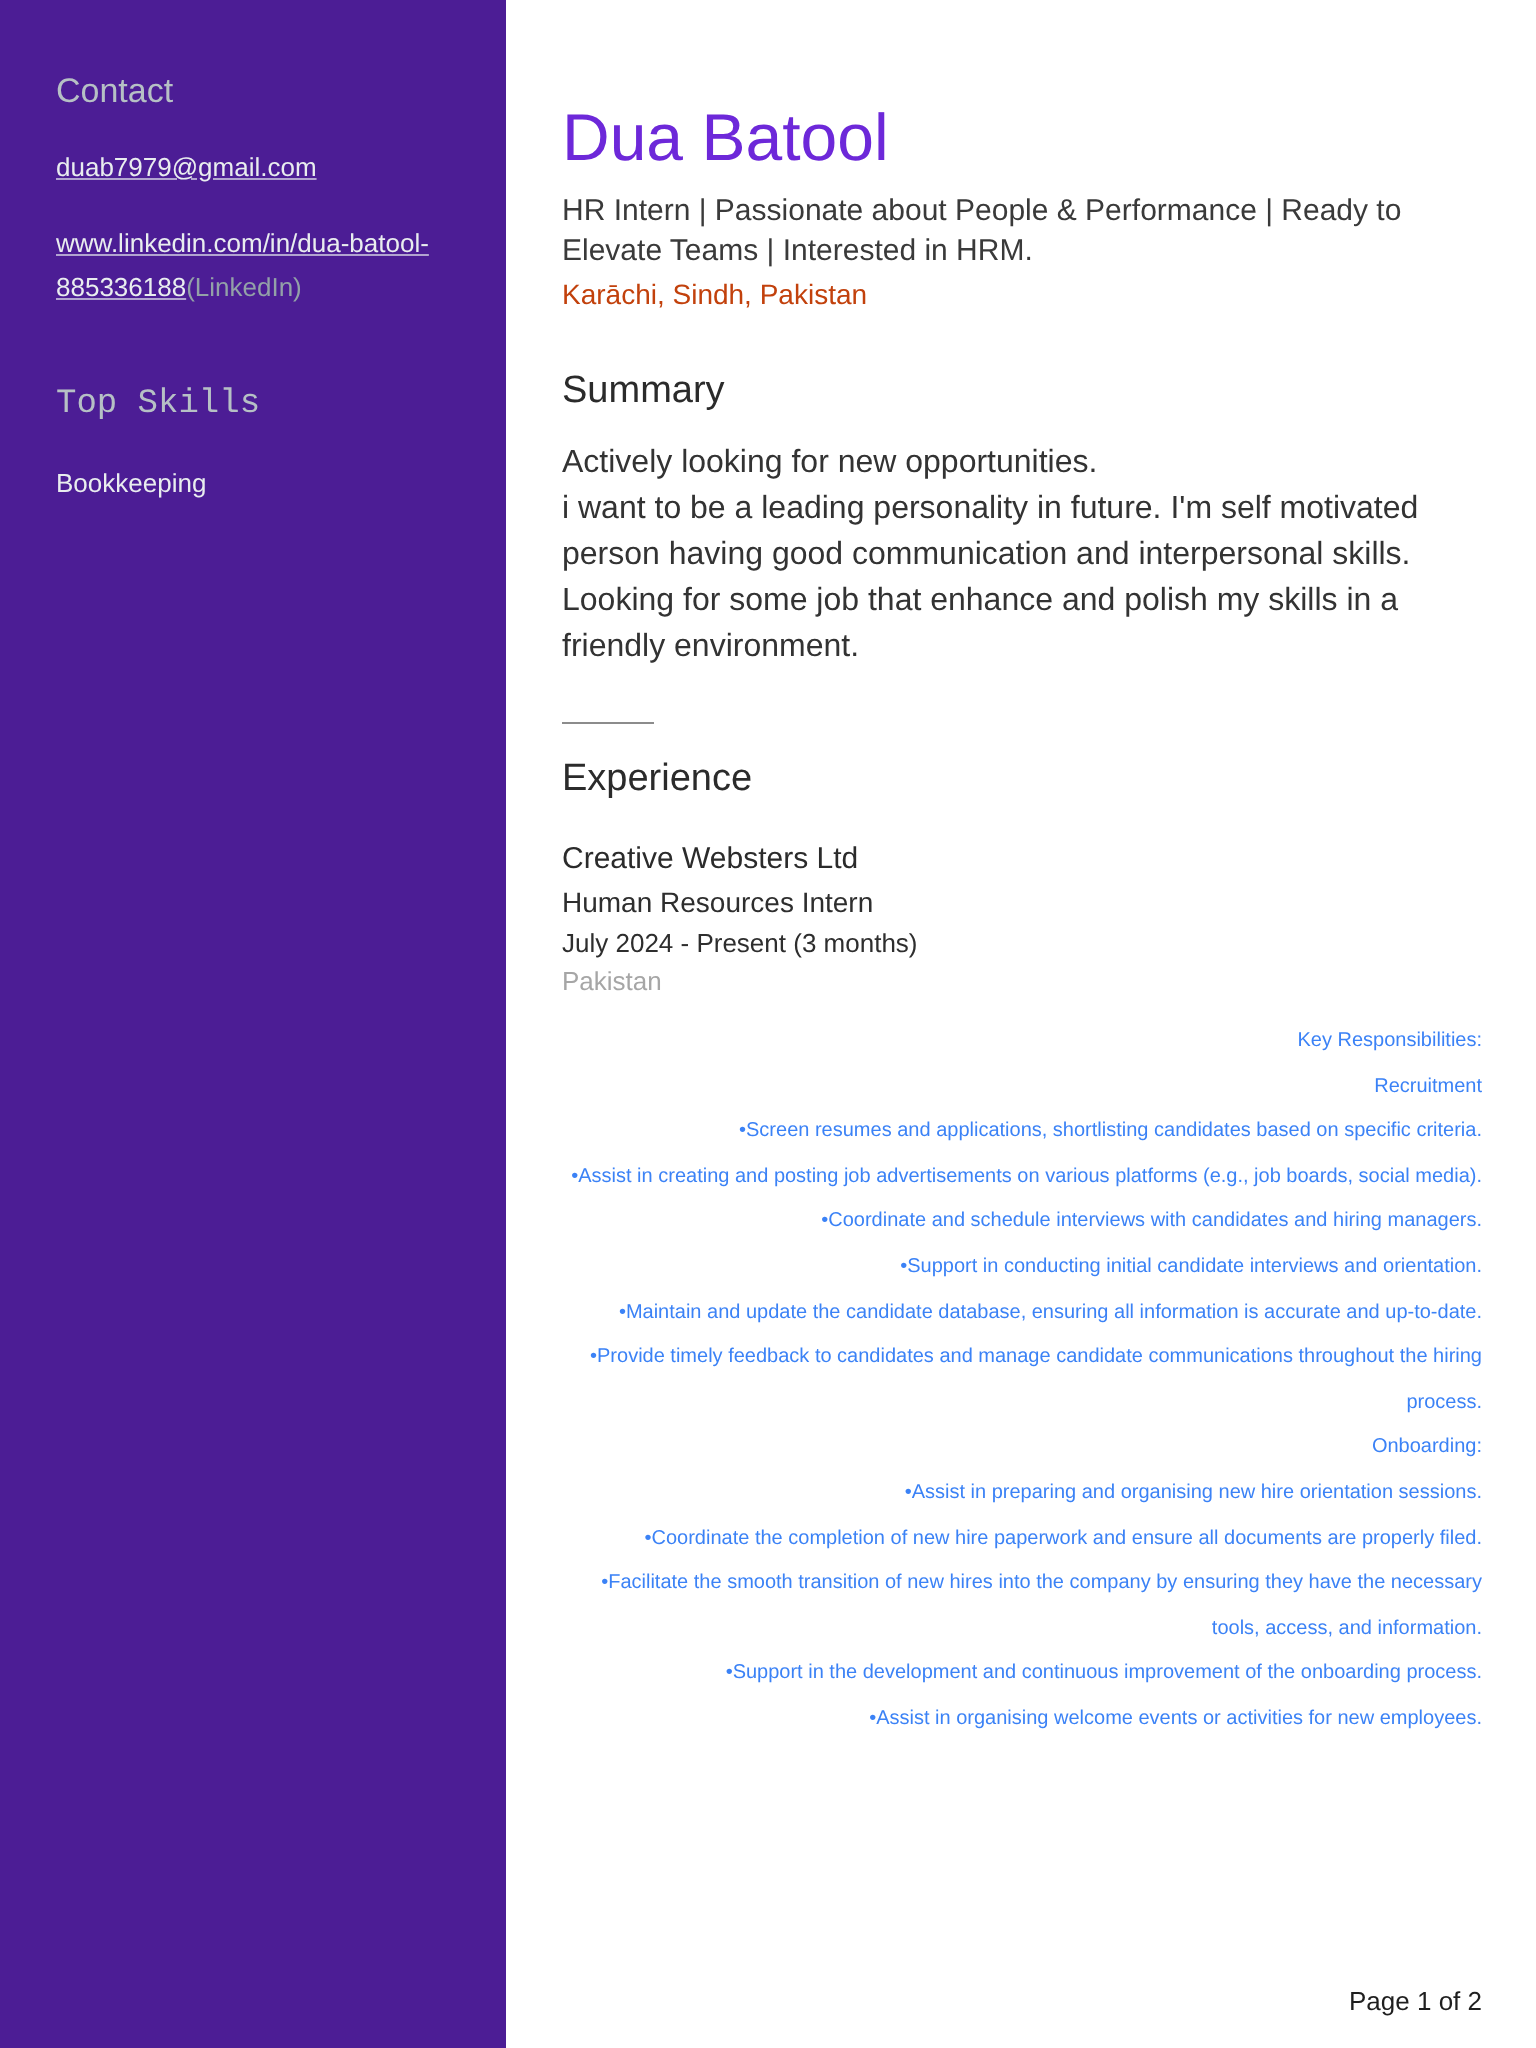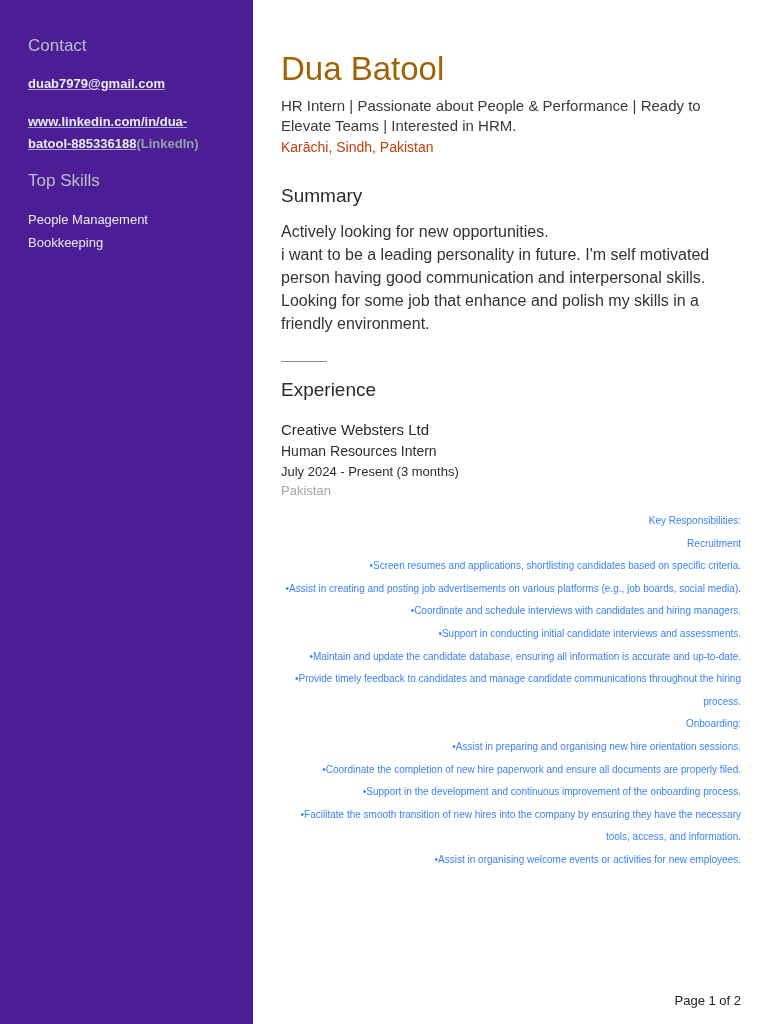--- a/index.html
+++ b/index.html
@@ -31,47 +31,46 @@
   .side-link {
     display: block;
     font-size: 13px;
     line-height: 22px;
     color: #e9edef;
     margin: 16px 0 12px 0;
     text-decoration: underline;
     text-decoration-color: rgba(233,237,239,0.65);
     overflow-wrap: break-word;
     cursor: pointer;
-    font-weight: bold;
   }
   .li-suffix {
     color: #93a1a8;
     text-decoration: none;
     display: inline-block;
   }
-  .skills-heading { margin-top: 16px; }
+  .skills-heading { margin-top: 38px; font-family: Liberation Mono, monospace; }
   .skill {
     font-size: 13px;
     line-height: 23px;
     margin: 0;
     color: #e9edef;
   }
 
   
   .main {
     position: absolute;
     left: 281px; top: 0;
     width: 460px;
     padding-top: 50px;
     color: #2e2e2e;
   }
   .name {
     font-size: 33px;
     font-weight: 400;
-    color: #a16207;
+    color: #6d28d9;
     margin: 0;
     line-height: 38px;
   }
   .headline {
     font-size: 15px;
     line-height: 20px;
     color: #3a3a3a;
     margin: 8px 0 0 0;
   }
   .location {
@@ -150,21 +149,20 @@
 </style>
 </head>
 <body>
 
 <aside class="sidebar">
   <h2 class="side-heading">Contact</h2>
   <a class="side-link">duab7979@gmail.com</a>
   <a class="side-link"><span>www.linkedin.com/in/dua-batool-885336188</span><span class="li-suffix"> (LinkedIn)</span></a>
   <h2 class="side-heading skills-heading">Top Skills</h2>
   <div>
-      <p class="skill">People Management</p>
       <p class="skill">Bookkeeping</p>
     </div>
 </aside>
 
 <main class="main">
   <h1 class="name">Dua Batool</h1>
   <p class="headline">HR Intern | Passionate about People &amp; Performance | Ready to Elevate Teams | Interested in HRM.</p>
   <p class="location">Karāchi, Sindh, Pakistan</p>
 
   <h2 class="section-heading summary-heading">Summary</h2>
@@ -182,26 +180,26 @@
     <p class="company">Creative Websters Ltd</p>
     <p class="job-title">Human Resources Intern</p>
     <p class="job-dates">July 2024 - Present (3 months)</p>
     <p class="job-location">Pakistan</p>
     <div class="job-details">
         <p class="detail-line">Key Responsibilities:</p>
         <p class="detail-line">Recruitment</p>
         <p class="detail-line">•Screen resumes and applications, shortlisting candidates based on specific criteria.</p>
         <p class="detail-line">•Assist in creating and posting job advertisements on various platforms (e.g., job boards, social media).</p>
         <p class="detail-line">•Coordinate and schedule interviews with candidates and hiring managers.</p>
-        <p class="detail-line">•Support in conducting initial candidate interviews and assessments.</p>
+        <p class="detail-line">•Support in conducting initial candidate interviews and orientation.</p>
         <p class="detail-line">•Maintain and update the candidate database, ensuring all information is accurate and up-to-date.</p>
         <p class="detail-line">•Provide timely feedback to candidates and manage candidate communications throughout the hiring process.</p>
         <p class="detail-line">Onboarding:</p>
         <p class="detail-line">•Assist in preparing and organising new hire orientation sessions.</p>
         <p class="detail-line">•Coordinate the completion of new hire paperwork and ensure all documents are properly filed.</p>
+        <p class="detail-line">•Facilitate the smooth transition of new hires into the company by ensuring they have the necessary tools, access, and information.</p>
         <p class="detail-line">•Support in the development and continuous improvement of the onboarding process.</p>
-        <p class="detail-line">•Facilitate the smooth transition of new hires into the company by ensuring they have the necessary tools, access, and information.</p>
         <p class="detail-line">•Assist in organising welcome events or activities for new employees.</p>
       </div>
   </section>
 </main>
 
 <footer class="page-footer">Page 1 of 2</footer>
 
 </body></html>

